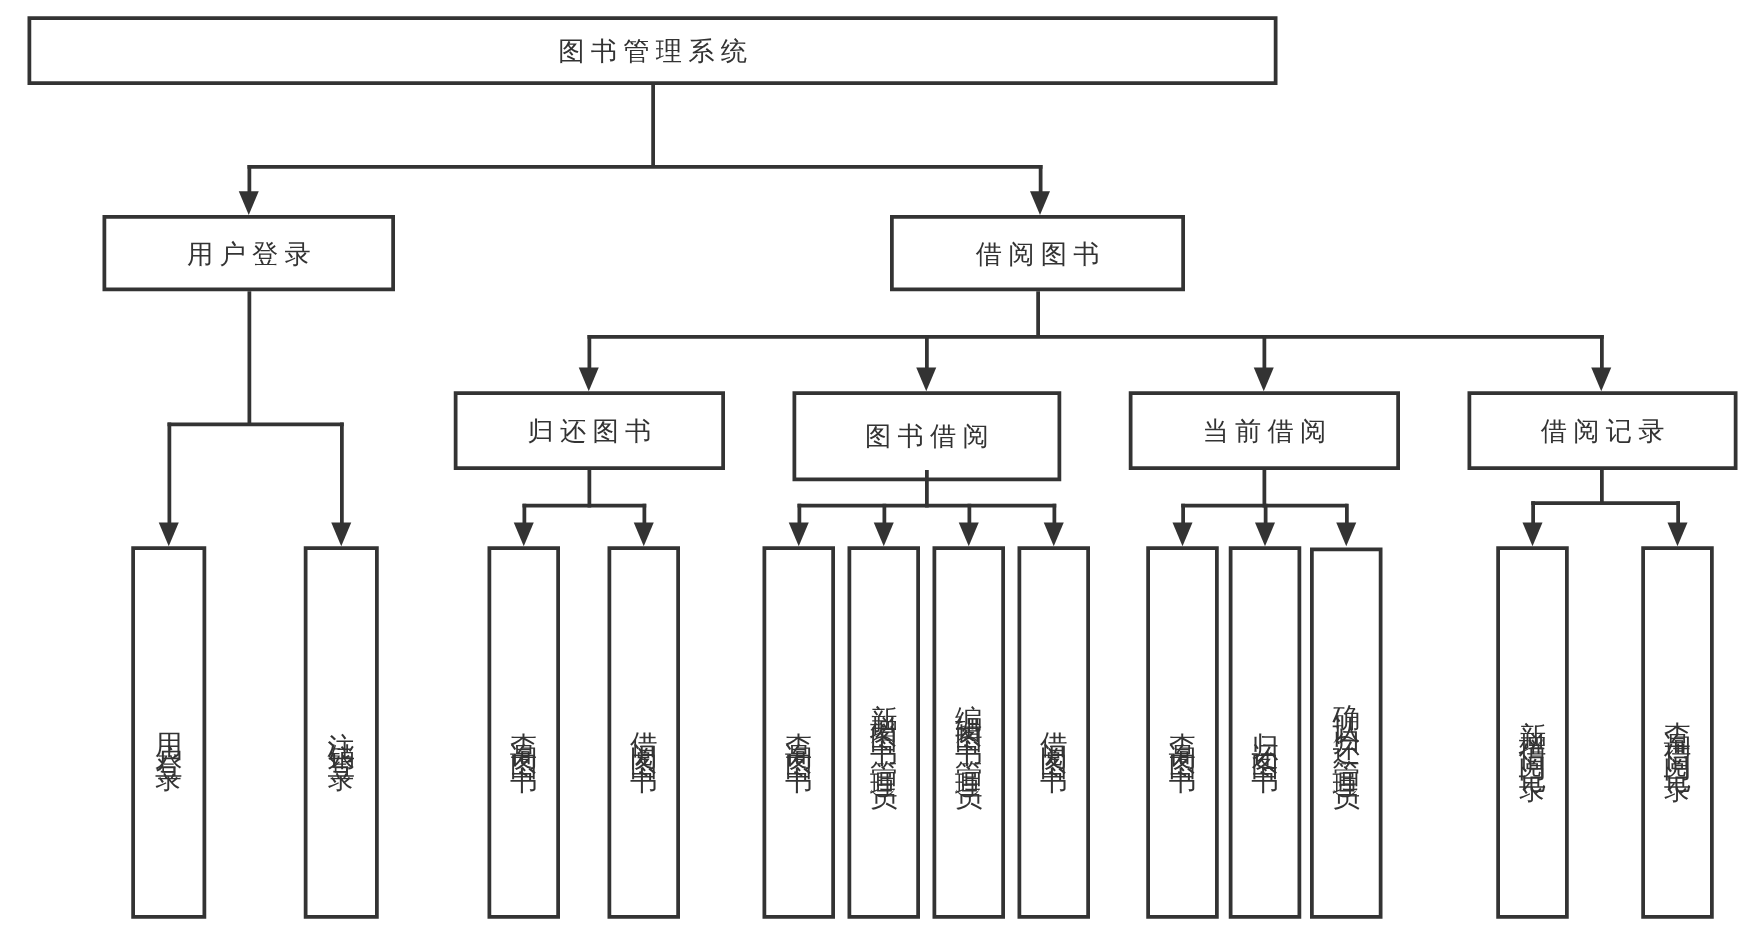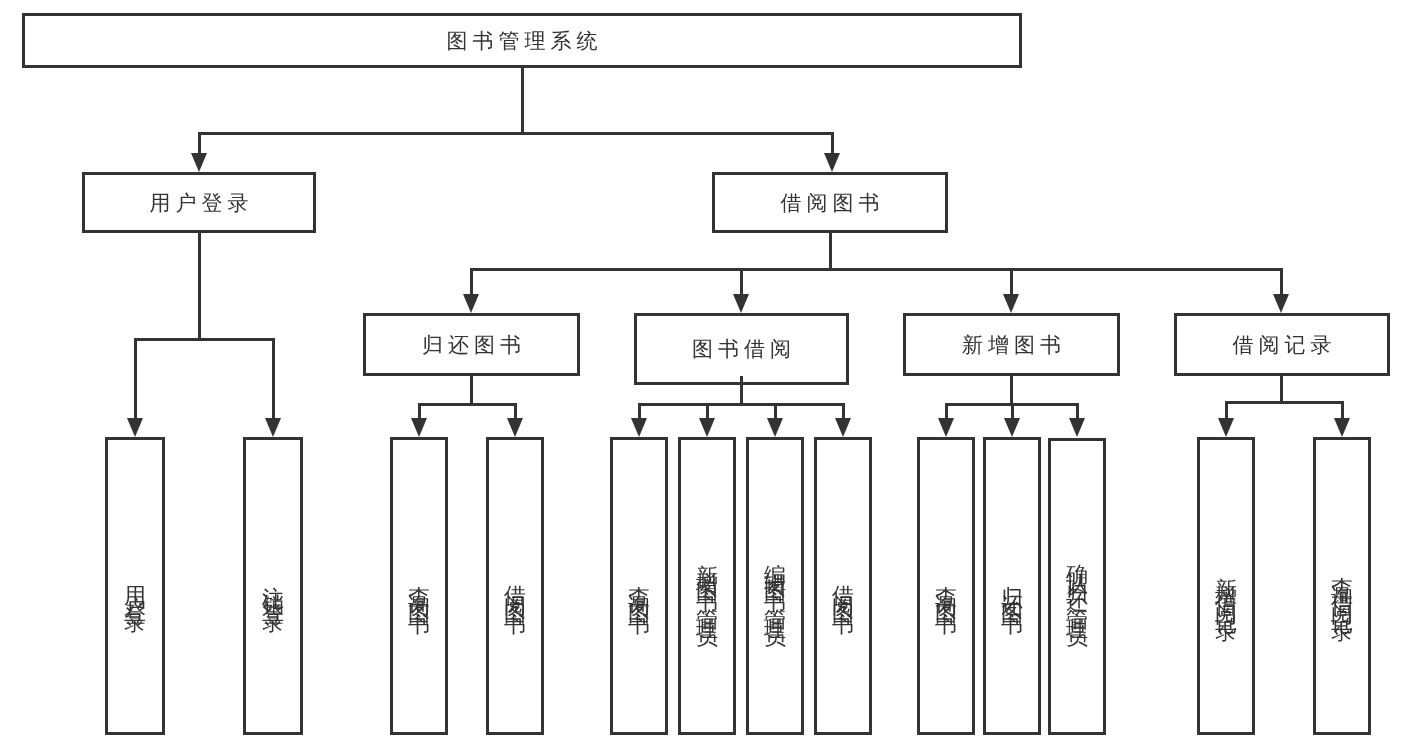--- a/index.html
+++ b/index.html
@@ -106,21 +106,21 @@
   <div class="arrow" style="left:1003px;top:294px;"></div>
   <div class="arrow" style="left:1273px;top:294px;"></div>
 
   <div class="box" style="left:363px;top:313px;width:217px;height:63px;">
     <span>归还图书</span>
   </div>
   <div class="box" style="left:634px;top:313px;width:215px;height:72px;">
     <span>图书借阅</span>
   </div>
   <div class="box" style="left:903px;top:313px;width:217px;height:63px;">
-    <span>新增图书</span>
+    <span>当前借阅</span>
   </div>
   <div class="box" style="left:1174px;top:313px;width:216px;height:63px;">
     <span>借阅记录</span>
   </div>
 
   <div class="v" style="left:470px;top:376px;height:30px;"></div>
   <div class="h" style="left:418px;top:403px;width:99px;"></div>
   <div class="v" style="left:418px;top:403px;height:16px;"></div>
   <div class="v" style="left:514px;top:403px;height:16px;"></div>
   <div class="arrow" style="left:411px;top:418px;"></div>

